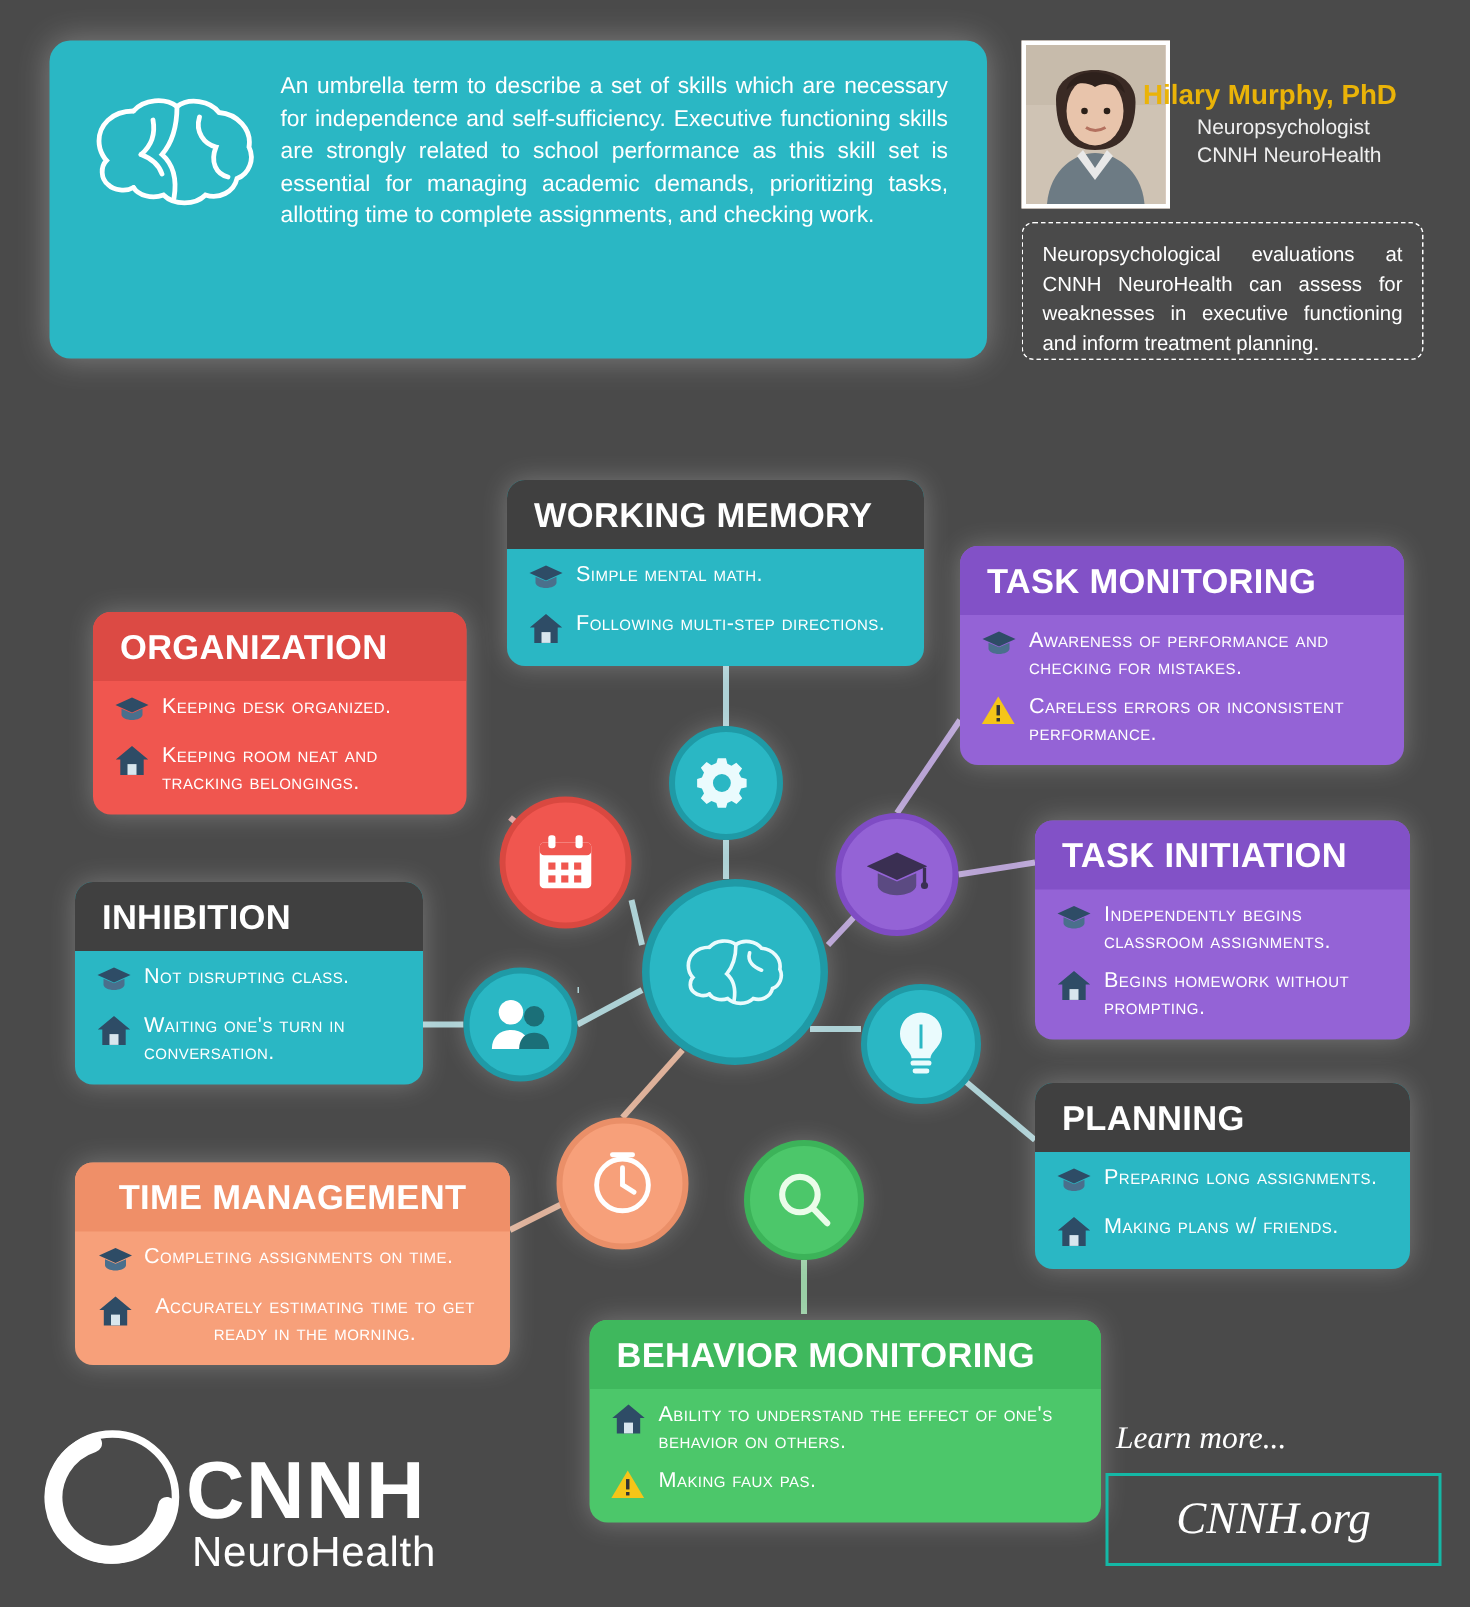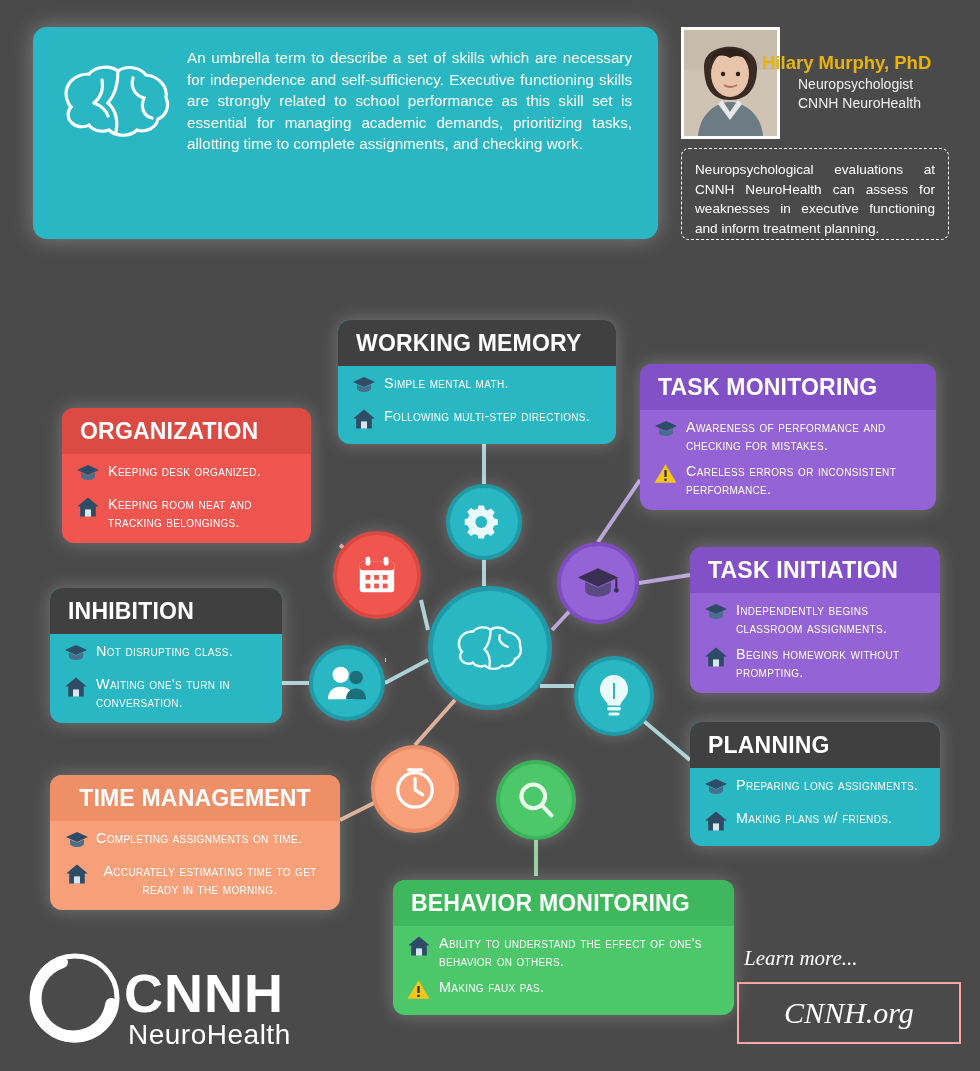--- a/index.html
+++ b/index.html
@@ -102,21 +102,21 @@
   #card-behavior       { left:365px; top:880px; width:341px;margin-left:28px; }
 
   
   .logo { position:absolute; left:28px; top:950px; width:330px; height:100px; }
   .learn-more {
     position:absolute; left:744px; top:946px; font-size:21px; font-style:italic; color:#ffffff;
     font-family:"Liberation Serif", serif;
   }
   .url-box {
     position:absolute; left:737px; top:982px; width:224px; height:62px;
-    border:2px solid #fca5a5; display:flex; align-items:center; justify-content:center;
+    border:2px solid #14b8a6; display:flex; align-items:center; justify-content:center;
   }
   .url-text { font-size:30px; font-style:italic; color:#ffffff; font-family:"Liberation Serif", serif; }
 </style>
 </head>
 <body>
 
 <div class="stage">
 
   <svg class="lines" width="980" height="1071">
     <g stroke="#bfe9ee" stroke-width="4" fill="none" opacity="0.85">

